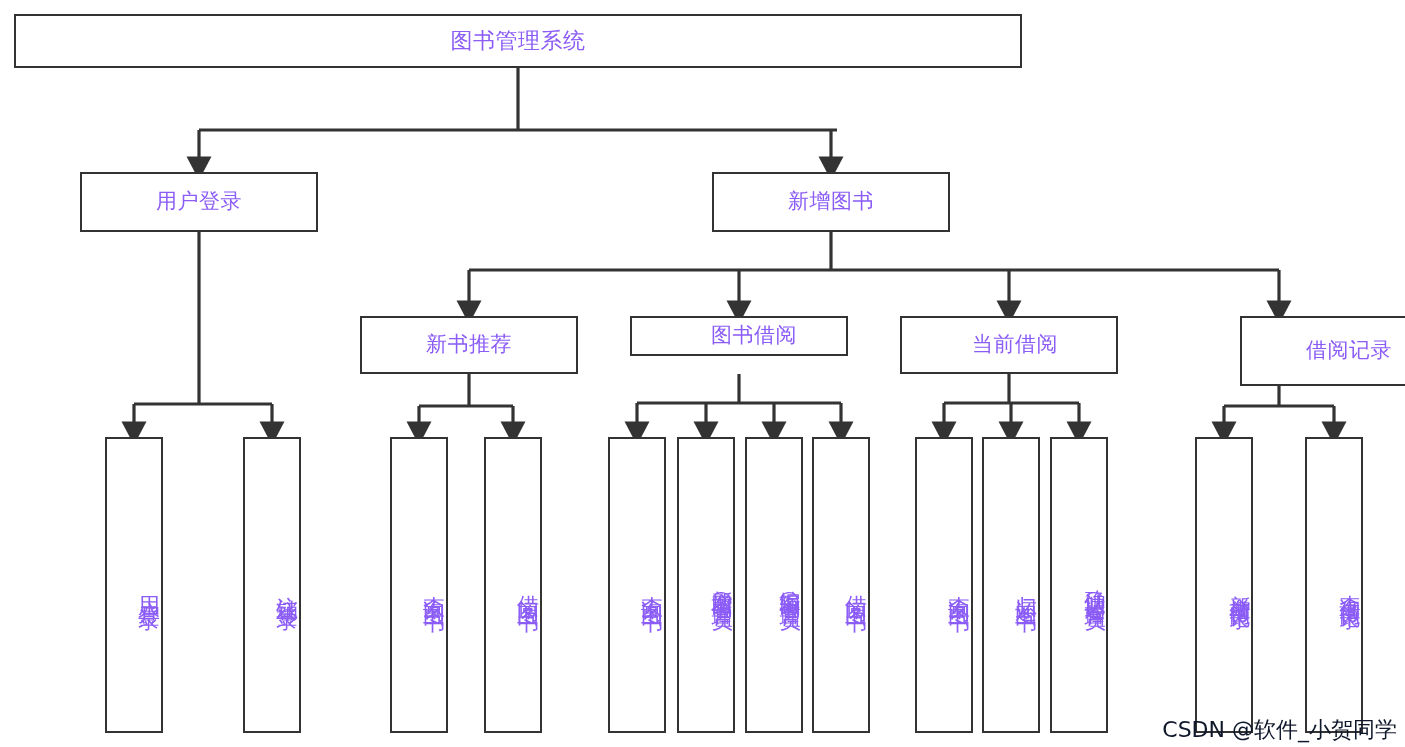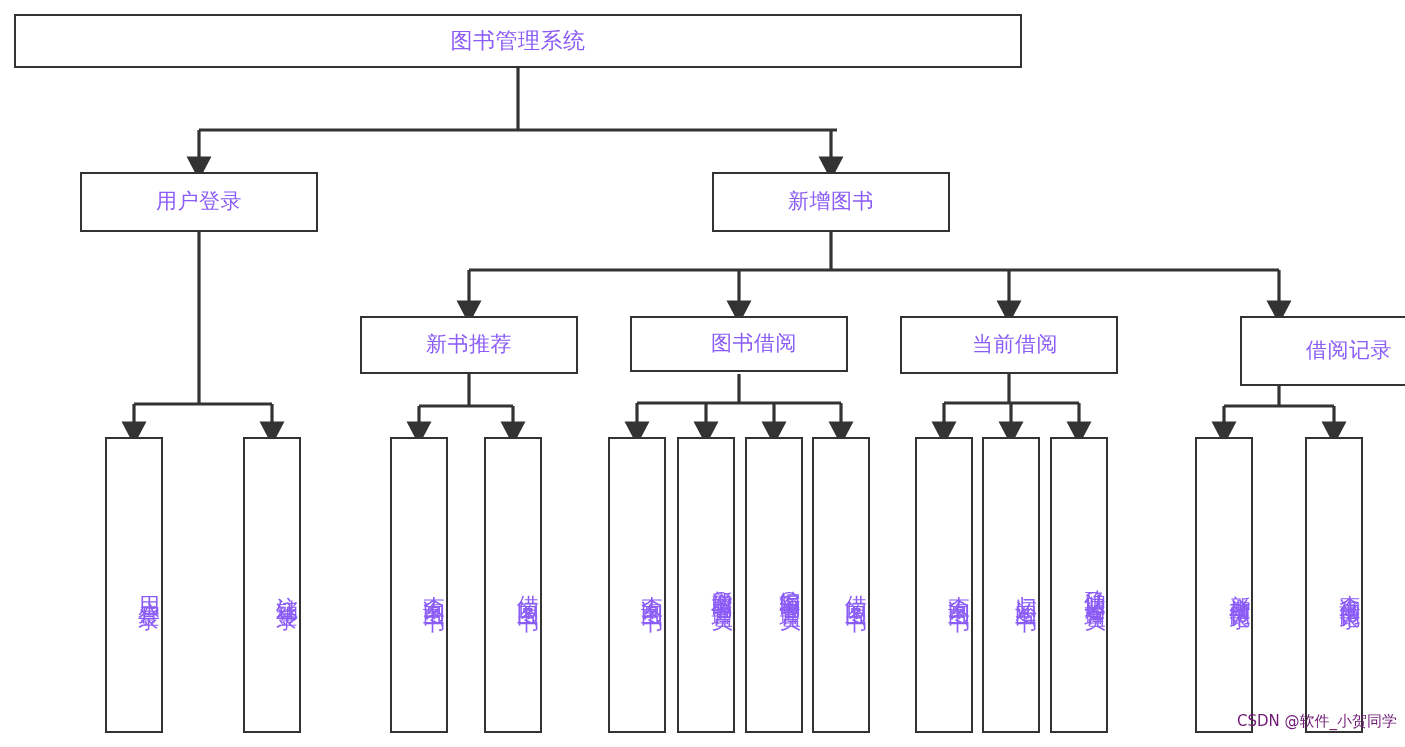--- a/index.html
+++ b/index.html
@@ -59,23 +59,23 @@
     overflow: hidden;
   }
   .node-v.tall {
     padding-top: 3px;
     letter-spacing: 3px;
     font-size: 21px;
   }
   .watermark {
     position: absolute;
     right: 8px;
-    bottom: 16px;
-    font-size: 15px;
-    color: #701a75;
+    bottom: 2px;
+    font-size: 22px;
+    color: #0f172a;
     z-index: 5;
     white-space: nowrap;
     font-family: "DejaVu Sans", "Liberation Sans", sans-serif;
   }
 </style>
 </head>
 <body>
 
 <div id="canvas">
 
@@ -128,21 +128,21 @@
       <path d="M1334,406 L1334,433" marker-end="url(#arrow)"></path>
     </g>
   </svg>
 
   <div class="node node-h node-root" style="left:14px; top:14px; width:1008px; height:54px;">图书管理系统</div>
 
   <div class="node node-h" style="left:80px; top:172px; width:238px; height:60px;">用户登录</div>
   <div class="node node-h" style="left:712px; top:172px; width:238px; height:60px;">新增图书</div>
 
   <div class="node node-h" style="left:360px; top:316px; width:218px; height:58px;text-align:center;">新书推荐</div>
-  <div class="node node-h" style="left:630px; top:316px; width:218px; height:56px;padding-left:30px;">图书借阅</div>
+  <div class="node node-h" style="left:630px; top:316px; width:218px; height:40px;padding-left:30px;">图书借阅</div>
   <div class="node node-h" style="left:900px; top:316px; width:218px; height:58px;padding-left:12px;">当前借阅</div>
   <div class="node node-h" style="left:1240px; top:316px; width:218px; height:70px;">借阅记录</div>
 
   <div class="node node-v" style="left:105px; top:437px; width:58px; height:296px;">用户登录</div>
   <div class="node node-v" style="left:243px; top:437px; width:58px; height:296px;">注销登录</div>
 
   <div class="node node-v" style="left:390px; top:437px; width:58px; height:296px;">查询图书</div>
   <div class="node node-v" style="left:484px; top:437px; width:58px; height:296px;">借阅图书</div>
 
   <div class="node node-v" style="left:608px; top:437px; width:58px; height:296px;">查询图书</div>

